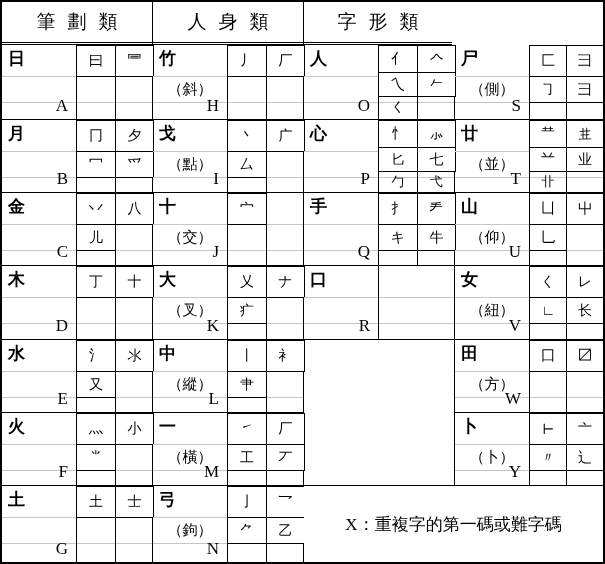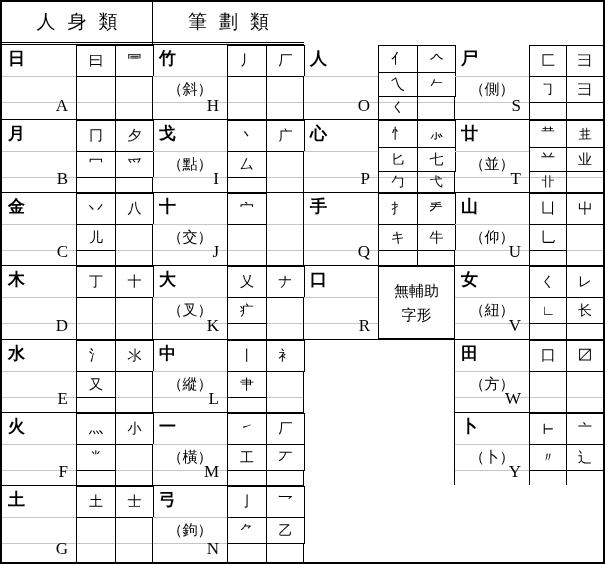--- a/index.html
+++ b/index.html
@@ -32,22 +32,23 @@
   .noaux span{display:block;width:52px;text-align:center;}
   #footnote{position:absolute;left:302px;top:483px;width:299px;height:77px;box-sizing:border-box;
             border-top:1px solid #000;background:#fff;z-index:5;
             display:flex;align-items:center;justify-content:center;font-size:17px;}
 </style>
 </head>
 <body>
 
 <div id="table">
   <div id="hrow">
+    <div class="hcell" style="width:151px">筆劃類</div>
     <div class="hcell" style="width:151px">人身類</div>
-    <div class="hcell" style="width:151px">筆劃類</div>
+    <div class="hcell" style="width:148px">字形類</div>
   </div>
   <div id="cols">
       <div class="col cbr" style="width: 151px;">
         <div class="band" style="height: 74px;">
           <div class="gline" style="top: 31px;"></div>
           <div class="gline" style="top: 57px;"></div>
           <div class="vline" style="left: 74px;"></div>
           <div class="vline" style="left: 113px;"></div>
           <div class="radical">日</div>
           <div class="letter">A</div>
@@ -244,23 +245,20 @@
           <div class="gcell" style="left: 113px; width: 39px; top: 0px; height: 32px;">龵</div>
           <div class="gcell" style="left: 74px; width: 40px; top: 31px; height: 27px;">キ</div>
           <div class="gcell" style="left: 113px; width: 39px; top: 31px; height: 27px;">牛</div>
         </div>
         <div class="band bt br" style="height: 74px;">
           <div class="gline" style="top: 31px;"></div>
           <div class="gline" style="top: 57px;"></div>
           <div class="vline" style="left: 74px;"></div>
           <div class="radical">口</div>
           <div class="letter">R</div>
-          <div class="noaux" style="left: 74px; width: 77px;">
-            <span>無輔助字形</span>
-          </div>
         </div>
         <div class="band bt br" style="height: 73px;"></div>
         <div class="band br" style="height: 73px;"></div>
         <div class="band" style="height: 77px;"></div>
       </div>
       <div class="col" style="width: 148px;">
         <div class="band" style="height: 74px;">
           <div class="gline" style="top: 31px;"></div>
           <div class="gline" style="top: 57px;"></div>
           <div class="vline" style="left: 74px;"></div>
@@ -332,13 +330,14 @@
           <div class="hint">（卜）</div>
           <div class="letter">Y</div>
           <div class="gcell" style="left: 74px; width: 38px; top: 0px; height: 32px;">⊢</div>
           <div class="gcell" style="left: 111px; width: 38px; top: 0px; height: 32px;">亠</div>
           <div class="gcell" style="left: 74px; width: 38px; top: 31px; height: 27px;">〃</div>
           <div class="gcell" style="left: 111px; width: 38px; top: 31px; height: 27px;">辶</div>
         </div>
         <div class="band" style="height: 77px;"></div>
       </div>
     </div>
+  <div id="footnote">X：重複字的第一碼或難字碼</div>
 </div>
 
 </body></html>

